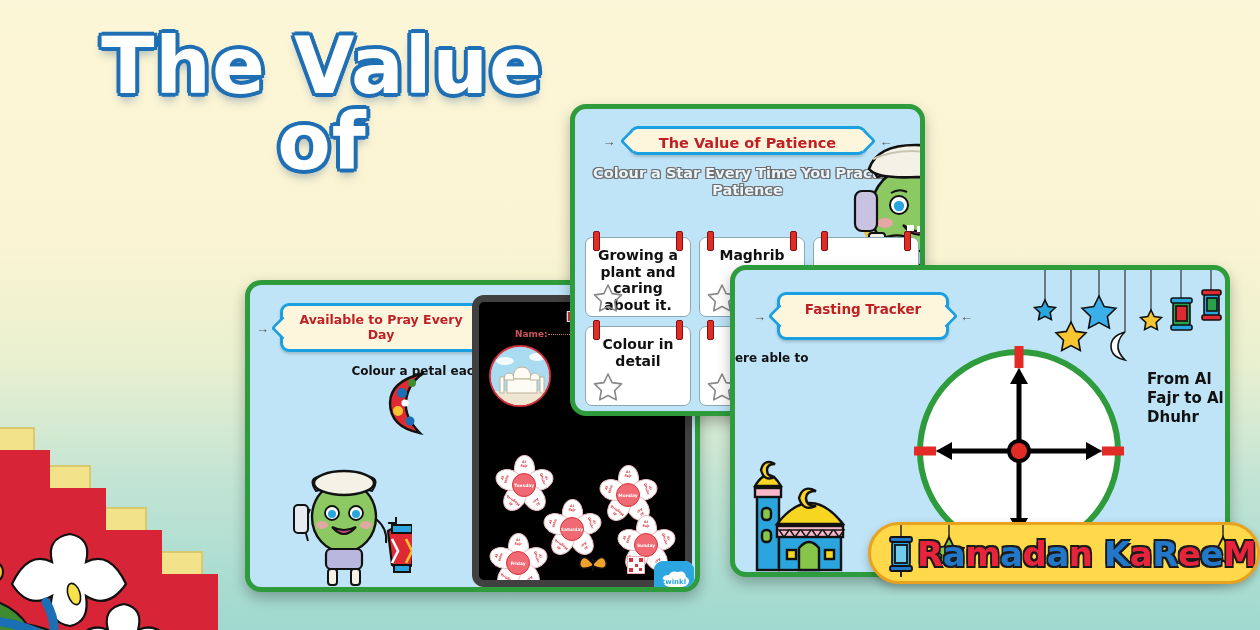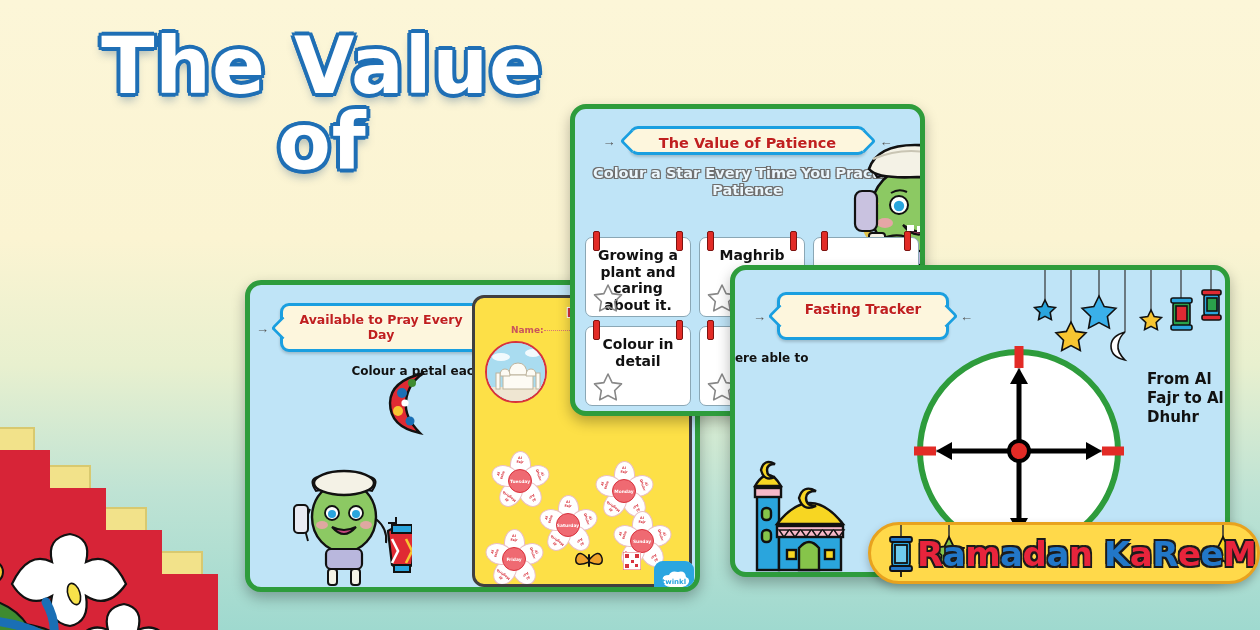--- a/index.html
+++ b/index.html
@@ -88,21 +88,21 @@
   
   #card-pray { left: 245px; top: 280px; width: 455px; height: 312px; }
   #card-pray .plaque-wrap { margin: 18px 0 0 30px; width: 202px; }
   #card-pray .plaque { font-size: 12.5px; padding: 6px 4px 7px; }
   #card-pray .arrow-l { left: -24px; } #card-pray .arrow-r { right: -24px; }
   #card-pray .sub { margin: 12px 0 0 -10px; font-size: 12px; }
 
   
   #pray-sheet {
     position: absolute; left: 222px; top: 10px; width: 220px; height: 292px;
-    background: #fde047; border: 3px solid #404040; border-radius: 12px; overflow: hidden;
+    background: #000000; border: 7px solid #404040; border-radius: 12px; overflow: hidden;
   }
   #pray-sheet-title { margin-top: 8px; text-align: center; font-family:"DejaVu Sans",sans-serif;
     font-weight: bold; font-size: 12px; color: #d8323d;
     text-shadow: -1px -1px 0 #fff,1px -1px 0 #fff,-1px 1px 0 #fff,1px 1px 0 #fff; }
   #pray-name { margin: 5px 0 0 36px; font-size: 9px; color: #c9545c; font-family:"DejaVu Sans",sans-serif; }
   #pray-name i { display:inline-block; width: 86px; border-bottom: 1px dotted #d8737a; vertical-align: 2px; }
   .mosque-circle { position: absolute; left: 10px; top: 43px; width: 62px; height: 62px;
     border-radius: 50%; border: 2.5px solid #d8323d; overflow: hidden;
     background: linear-gradient(to bottom,#aee0f2 0%,#cdeaf6 65%,#e8f4e0 100%); }
 

